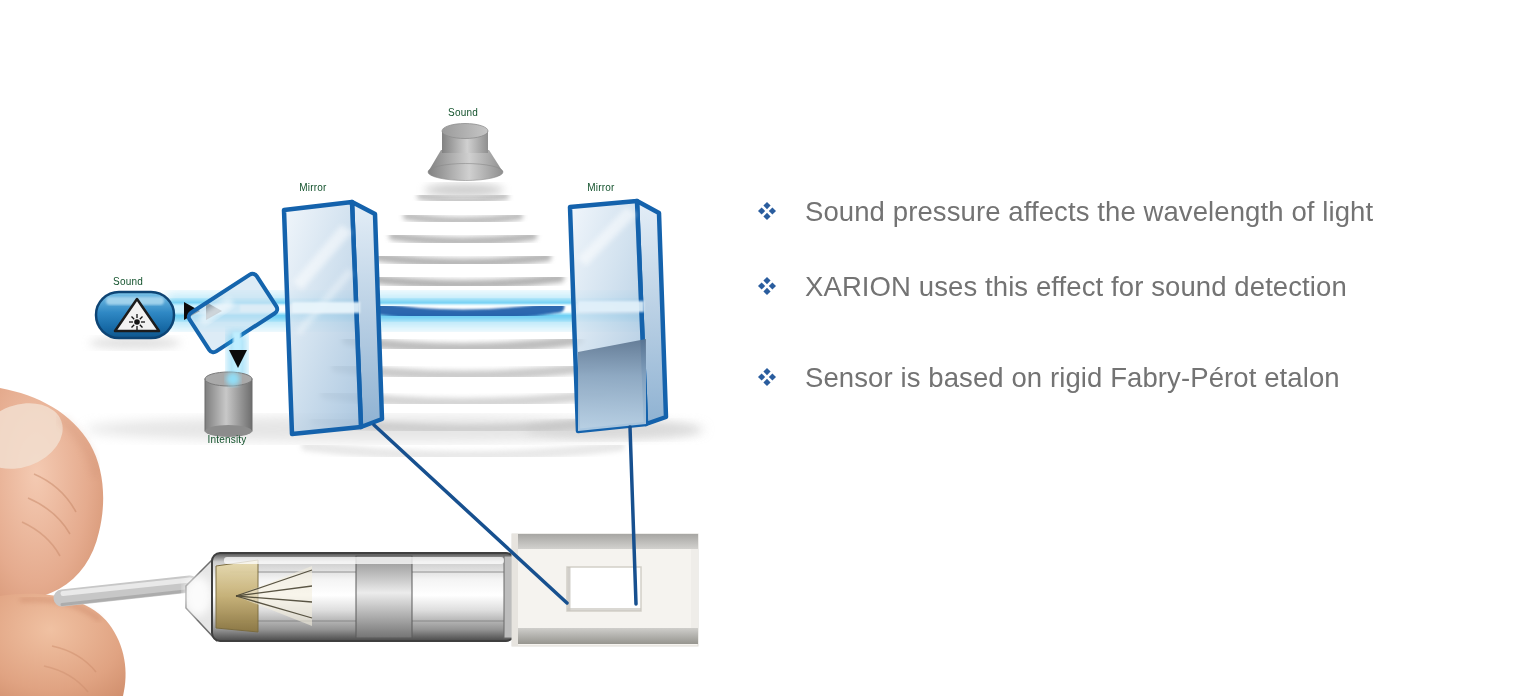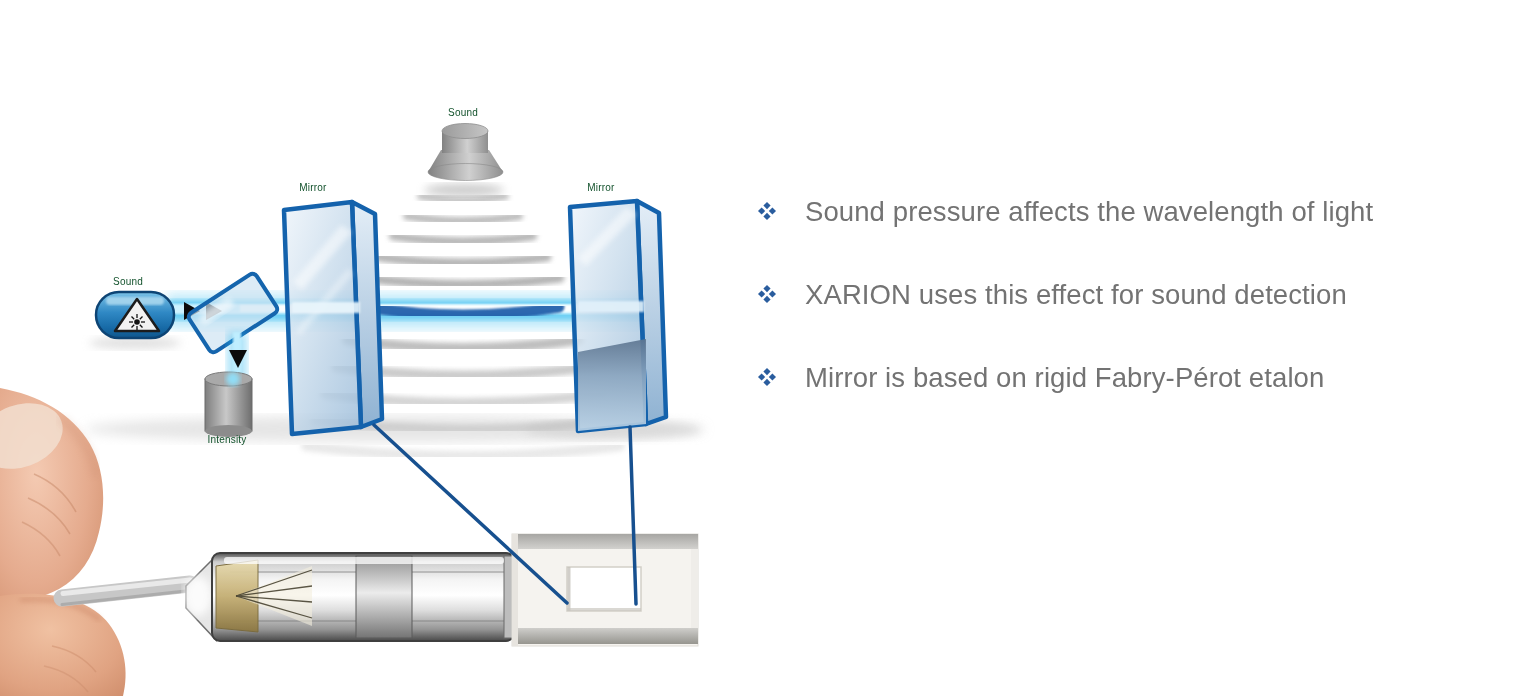--- a/index.html
+++ b/index.html
@@ -293,38 +293,38 @@
       <g fill="#2a5d9e">
         <path d="M9 0 L12.6 3.6 L9 7.2 L5.4 3.6 Z"></path>
         <path d="M9 10.8 L12.6 14.4 L9 18 L5.4 14.4 Z"></path>
         <path d="M3.6 5.4 L7.2 9 L3.6 12.6 L0 9 Z"></path>
         <path d="M14.4 5.4 L18 9 L14.4 12.6 L10.8 9 Z"></path>
       </g>
     </svg>
     <span class="bullet-text">Sound pressure affects the wavelength of light</span>
   </div>
 
-  <div class="bullet-item" style="top:278px;">
+  <div class="bullet-item" style="top:270px;">
     <svg class="bullet-glyph" viewBox="0 0 18 18">
       <g fill="#2a5d9e">
         <path d="M9 0 L12.6 3.6 L9 7.2 L5.4 3.6 Z"></path>
         <path d="M9 10.8 L12.6 14.4 L9 18 L5.4 14.4 Z"></path>
         <path d="M3.6 5.4 L7.2 9 L3.6 12.6 L0 9 Z"></path>
         <path d="M14.4 5.4 L18 9 L14.4 12.6 L10.8 9 Z"></path>
       </g>
     </svg>
     <span class="bullet-text">XARION uses this effect for sound detection</span>
   </div>
 
   <div class="bullet-item" style="top:361px;">
     <svg class="bullet-glyph" viewBox="0 0 18 18">
       <g fill="#2a5d9e">
         <path d="M9 0 L12.6 3.6 L9 7.2 L5.4 3.6 Z"></path>
         <path d="M9 10.8 L12.6 14.4 L9 18 L5.4 14.4 Z"></path>
         <path d="M3.6 5.4 L7.2 9 L3.6 12.6 L0 9 Z"></path>
         <path d="M14.4 5.4 L18 9 L14.4 12.6 L10.8 9 Z"></path>
       </g>
     </svg>
-    <span class="bullet-text">Mirror is based on rigid Fabry-Pérot etalon</span>
+    <span class="bullet-text">Sensor is based on rigid Fabry-Pérot etalon</span>
   </div>
 
 
 </div>
 
 </body></html>

